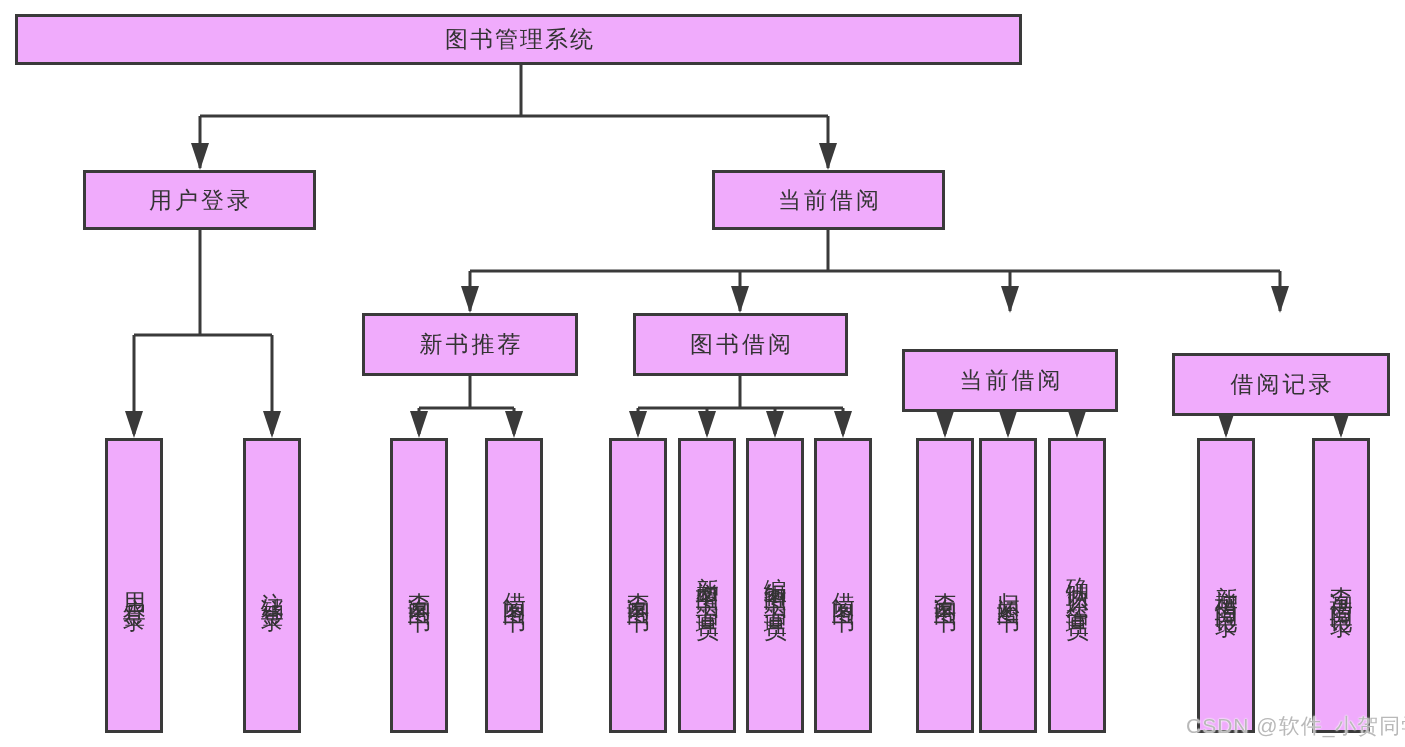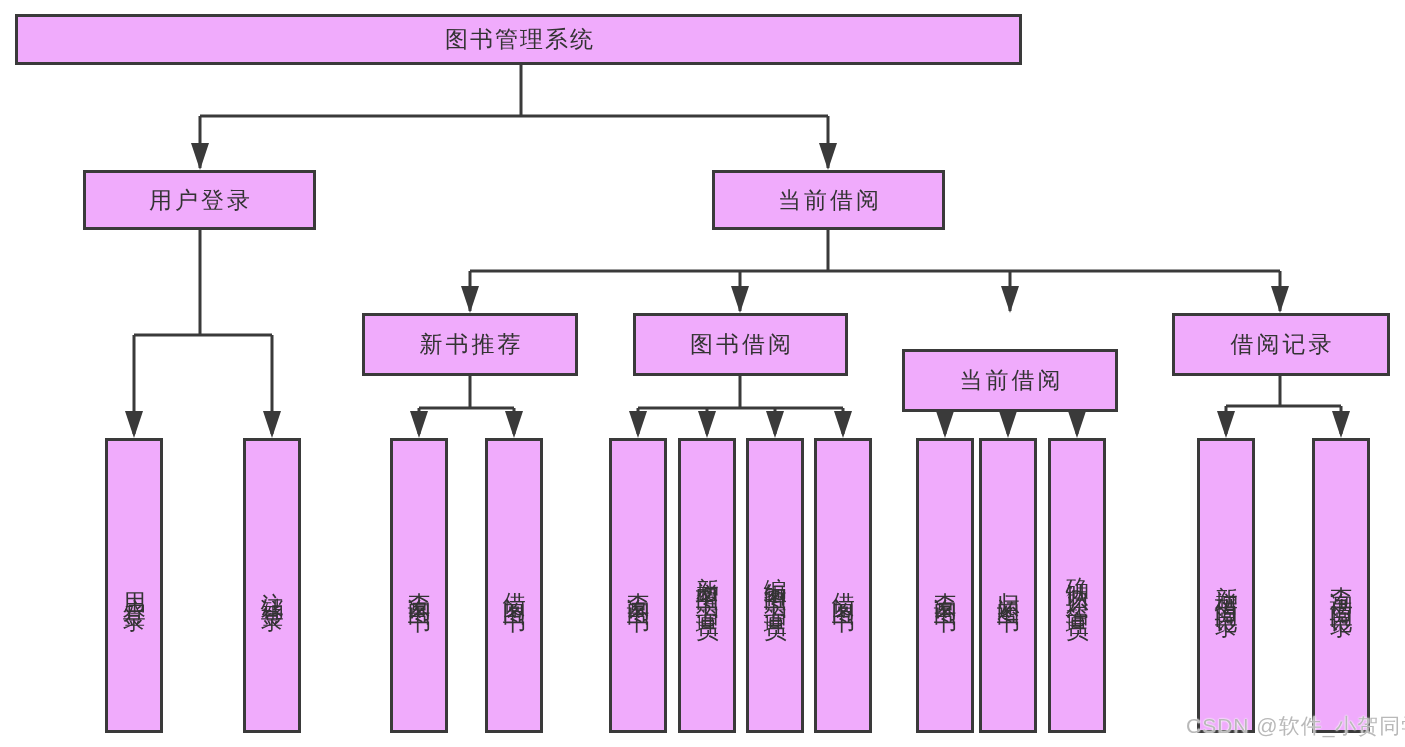--- a/index.html
+++ b/index.html
@@ -31,21 +31,21 @@
     white-space:nowrap;
   }
   
   .root{left:15px;top:14px;width:1007px;height:51px;}
   .l2a{left:83px; top:170px;width:233px;height:60px;}
   .l2b{left:712px;top:170px;width:233px;height:60px;}
   .l3{top:313px;height:63px;}
   .l3a{left:362px; width:216px;}
   .l3b{left:633px; width:215px;}
   .l3c{left:902px; width:216px;margin-top:36px;}
-  .l3d{left:1172px;width:218px;}
+  .l3d{left:1172px;width:218px;margin-top:40px;}
   .leaf{top:438px;height:295px;width:58px;}
   .lf1{left:105px;} .lf2{left:243px;}
   .lf3{left:390px;} .lf4{left:485px;}
   .lf5{left:609px;} .lf6{left:678px;} .lf7{left:746px;} .lf8{left:814px;}
   .lf9{left:916px;} .lf10{left:979px;} .lf11{left:1048px;}
   .lf12{left:1197px;} .lf13{left:1312px;}
   #watermark{
     position:absolute;left:1186px;top:712px;
     font-size:21px;letter-spacing:1px;
     color:#b9b9b9;

